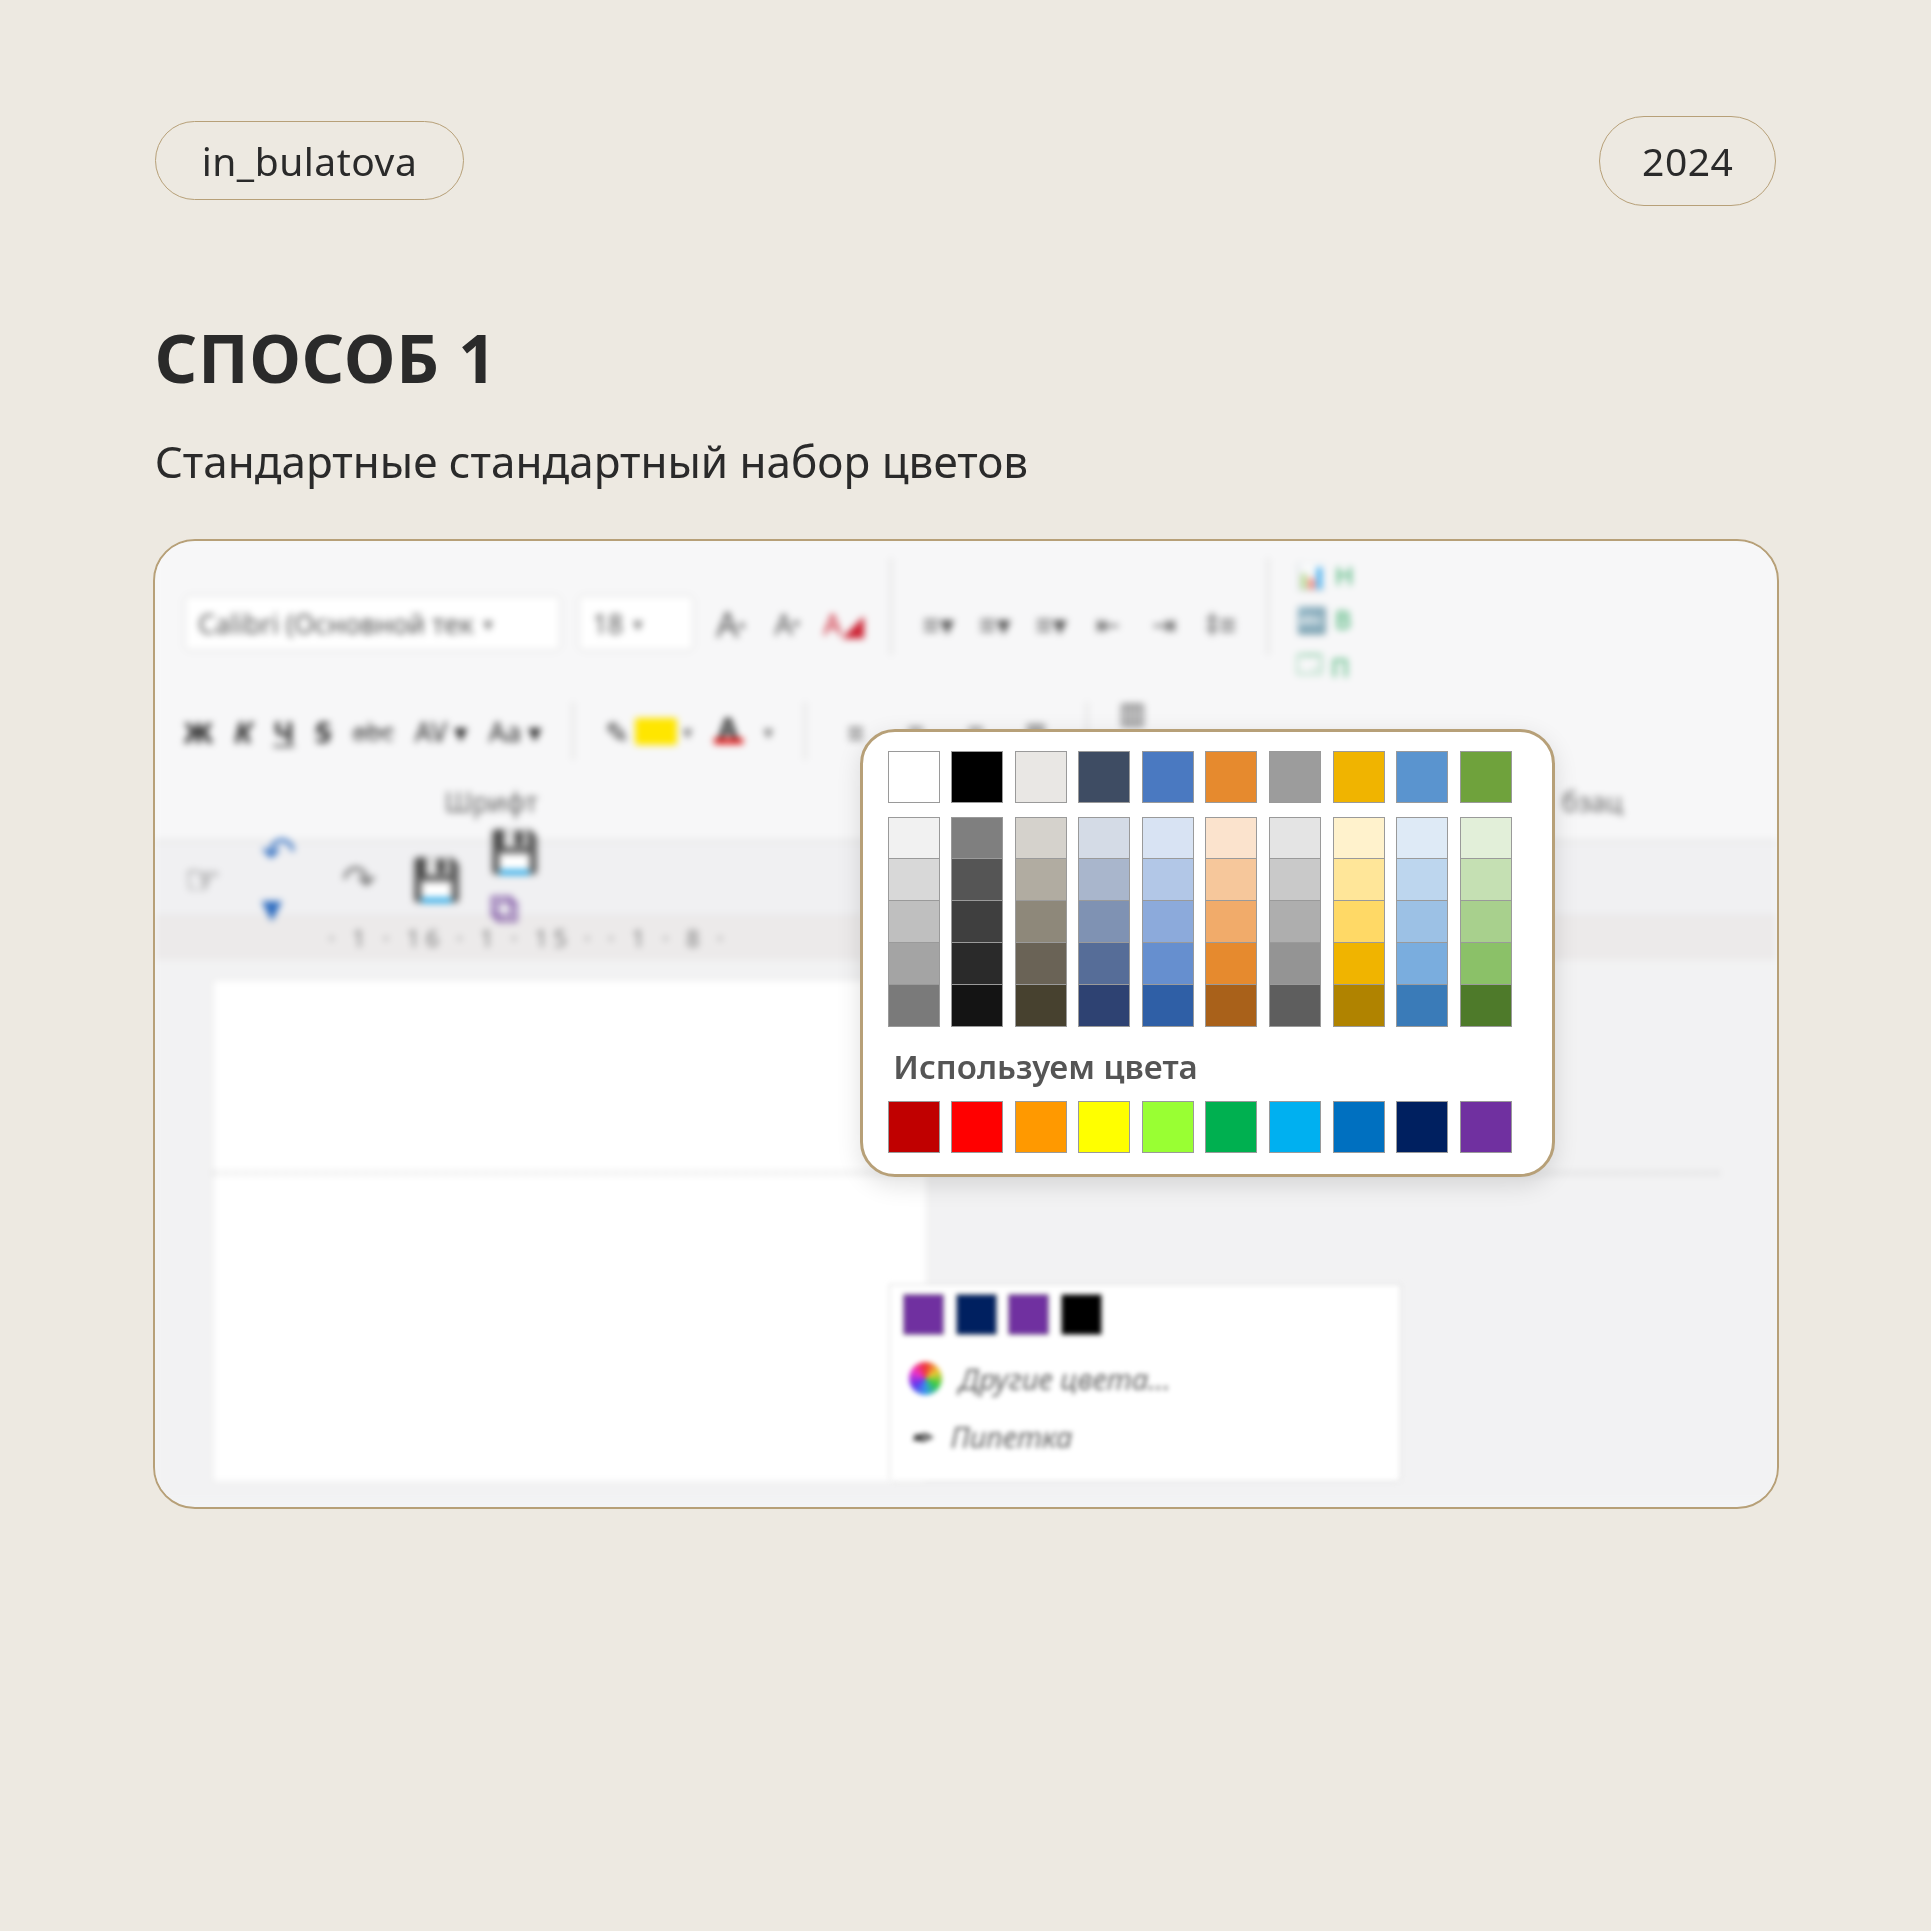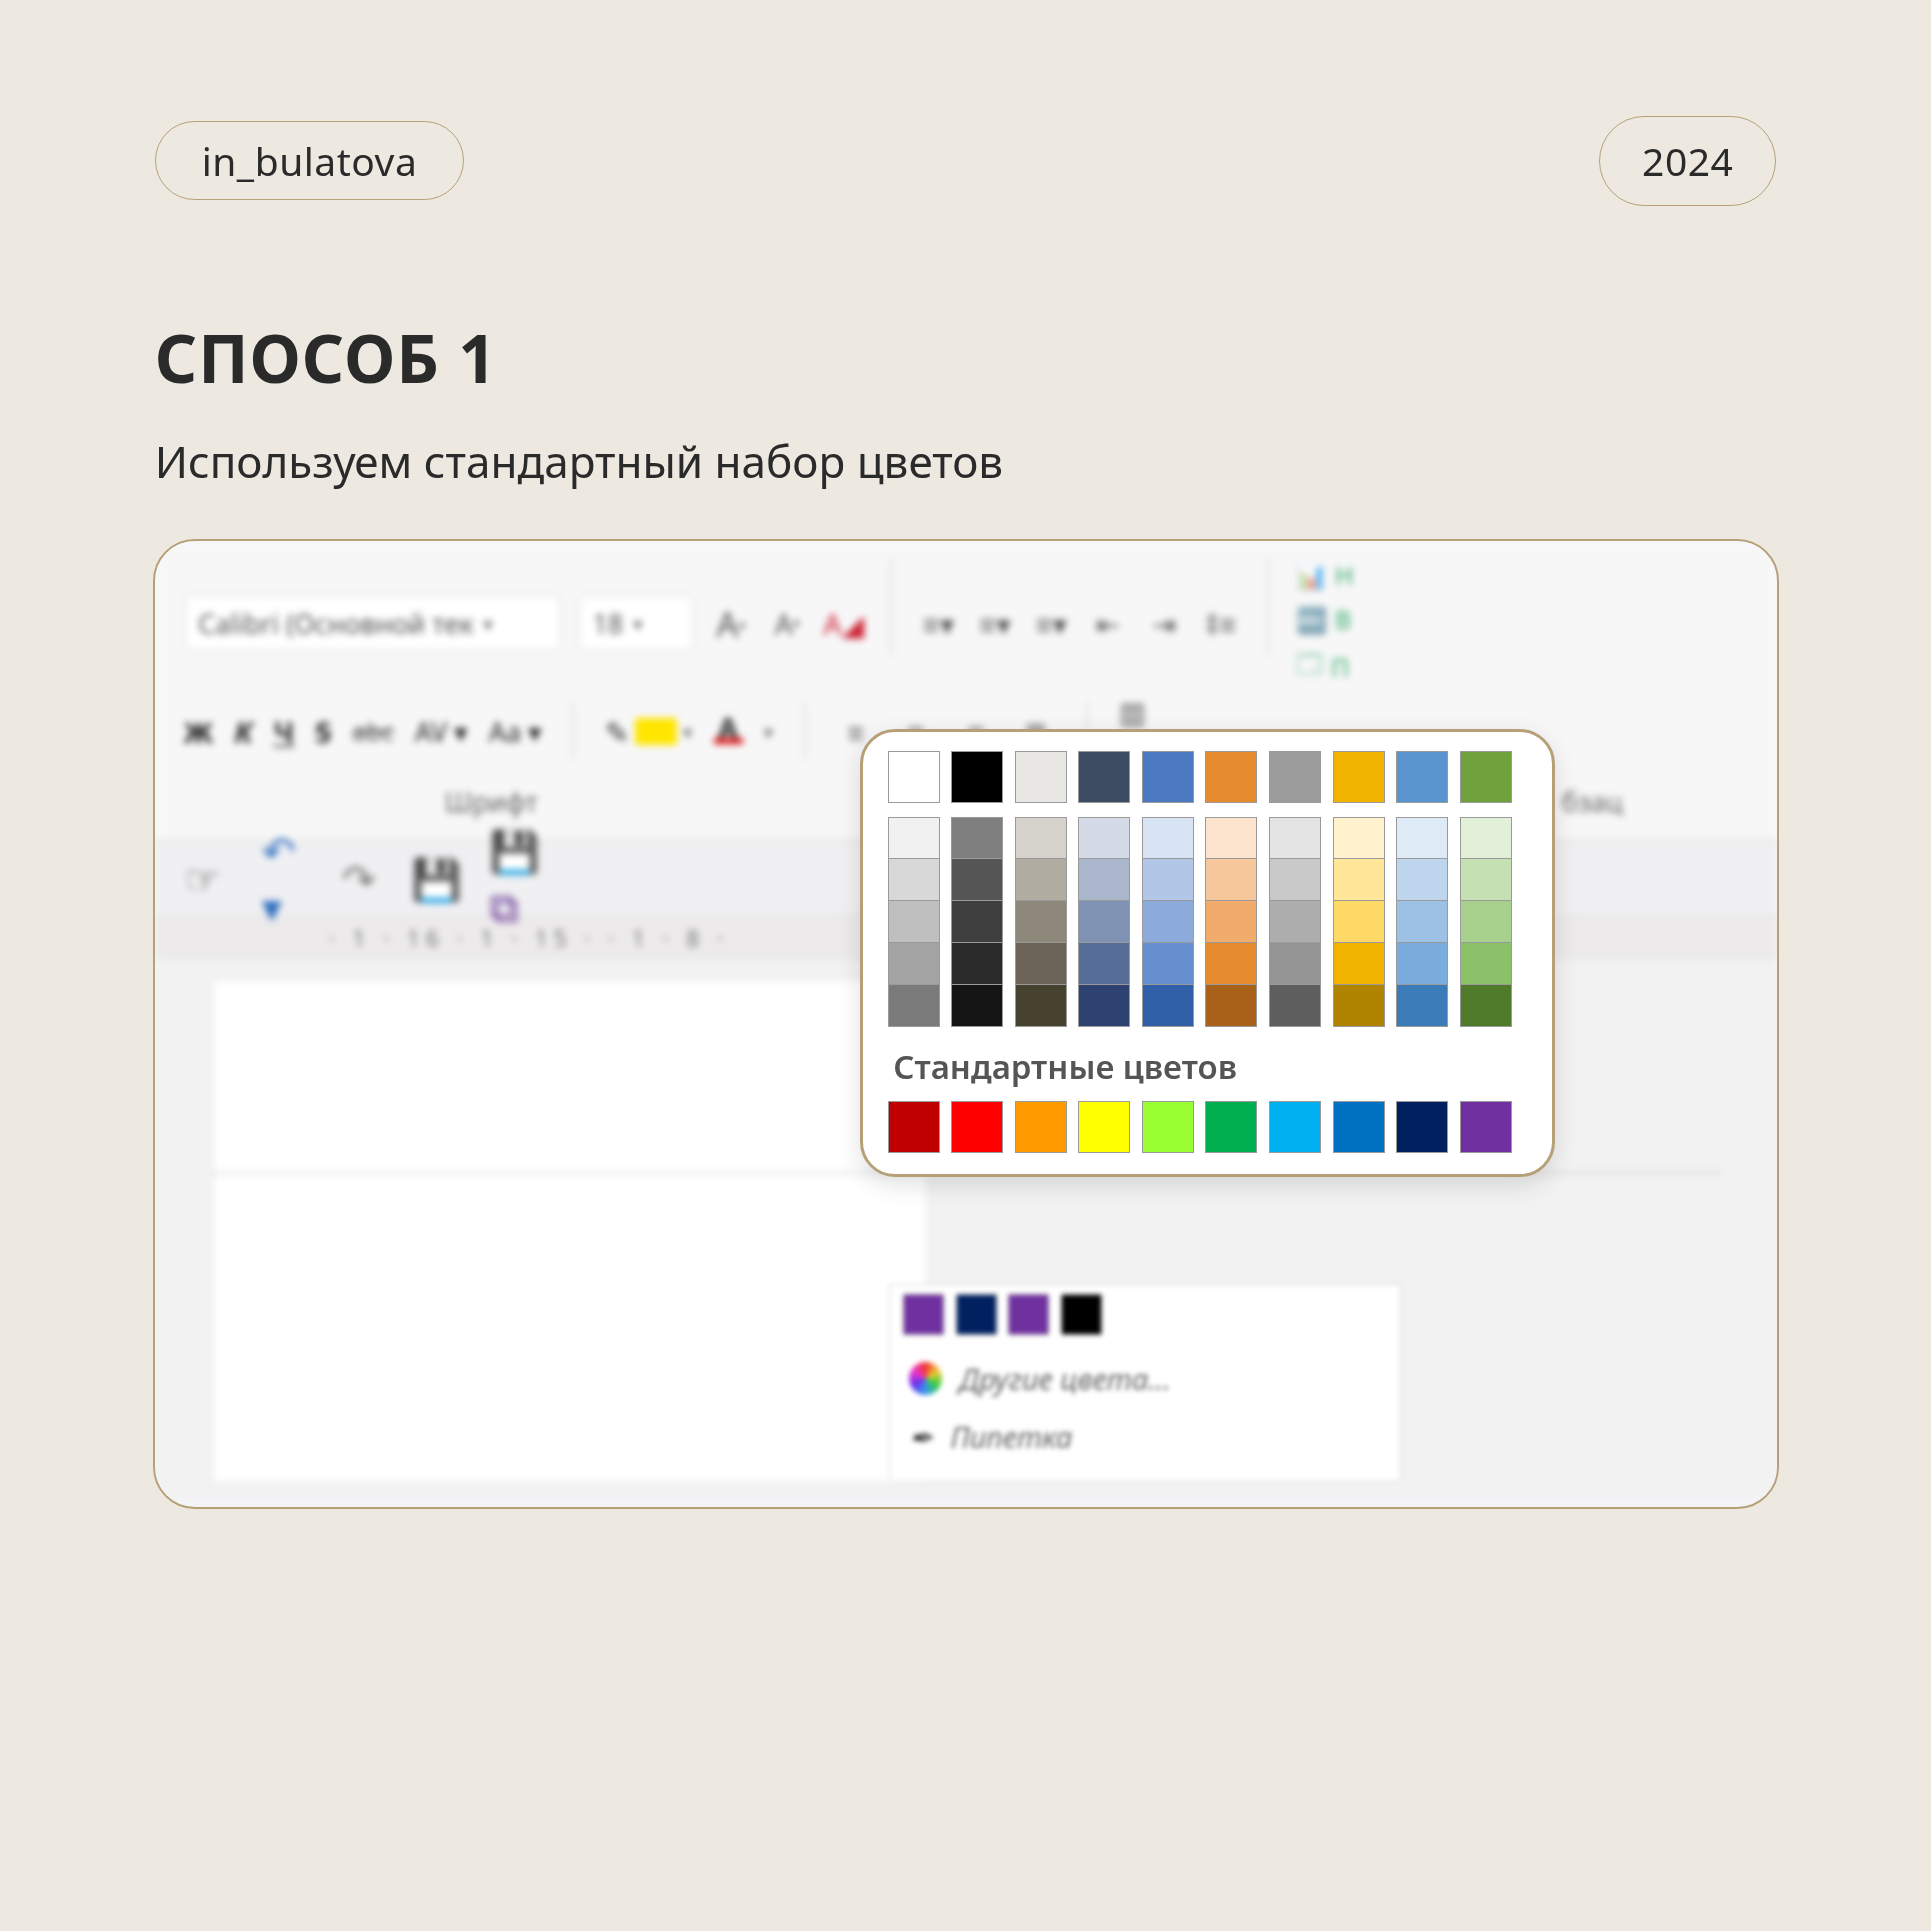--- a/index.html
+++ b/index.html
@@ -131,21 +131,21 @@
 </head>
 <body>
 
 <div class="wrap">
   <div class="top">
     <div class="pill">in_bulatova</div>
     <div class="pill small">2024</div>
   </div>
 
   <h1 class="h1">СПОСОБ 1</h1>
-  <p class="lead">Используем стандартный набор цветов</p>
+  <p class="lead">Стандартные стандартный набор цветов</p>
 
   <div class="card">
 
     <div class="blur">
       <div class="ribbon">
         <div class="rib-row">
           <div class="chip" style="width:348px;">
             <span>Calibri (Основной тек</span>
               <span class="caret">▾</span>
           </div>
@@ -318,21 +318,21 @@
             <div class="sw" style="background: rgb(58, 123, 184);"></div>
           </div>
           <div class="col">
             <div class="sw" style="background: rgb(226, 239, 217);"></div>
             <div class="sw" style="background: rgb(197, 224, 179);"></div>
             <div class="sw" style="background: rgb(168, 208, 141);"></div>
             <div class="sw" style="background: rgb(139, 193, 104);"></div>
             <div class="sw" style="background: rgb(78, 122, 42);"></div>
           </div>
         </div>
-      <div class="pp-sub">Стандартные цветов</div>
+      <div class="pp-sub">Используем цвета</div>
       <div class="std-row" id="std-row">
           <div class="sw" style="background: rgb(192, 0, 0);"></div>
           <div class="sw" style="background: rgb(255, 0, 0);"></div>
           <div class="sw" style="background: rgb(255, 153, 0);"></div>
           <div class="sw" style="background: rgb(255, 255, 0);"></div>
           <div class="sw" style="background: rgb(153, 255, 51);"></div>
           <div class="sw" style="background: rgb(0, 176, 80);"></div>
           <div class="sw" style="background: rgb(0, 176, 240);"></div>
           <div class="sw" style="background: rgb(0, 112, 192);"></div>
           <div class="sw" style="background: rgb(0, 32, 96);"></div>

